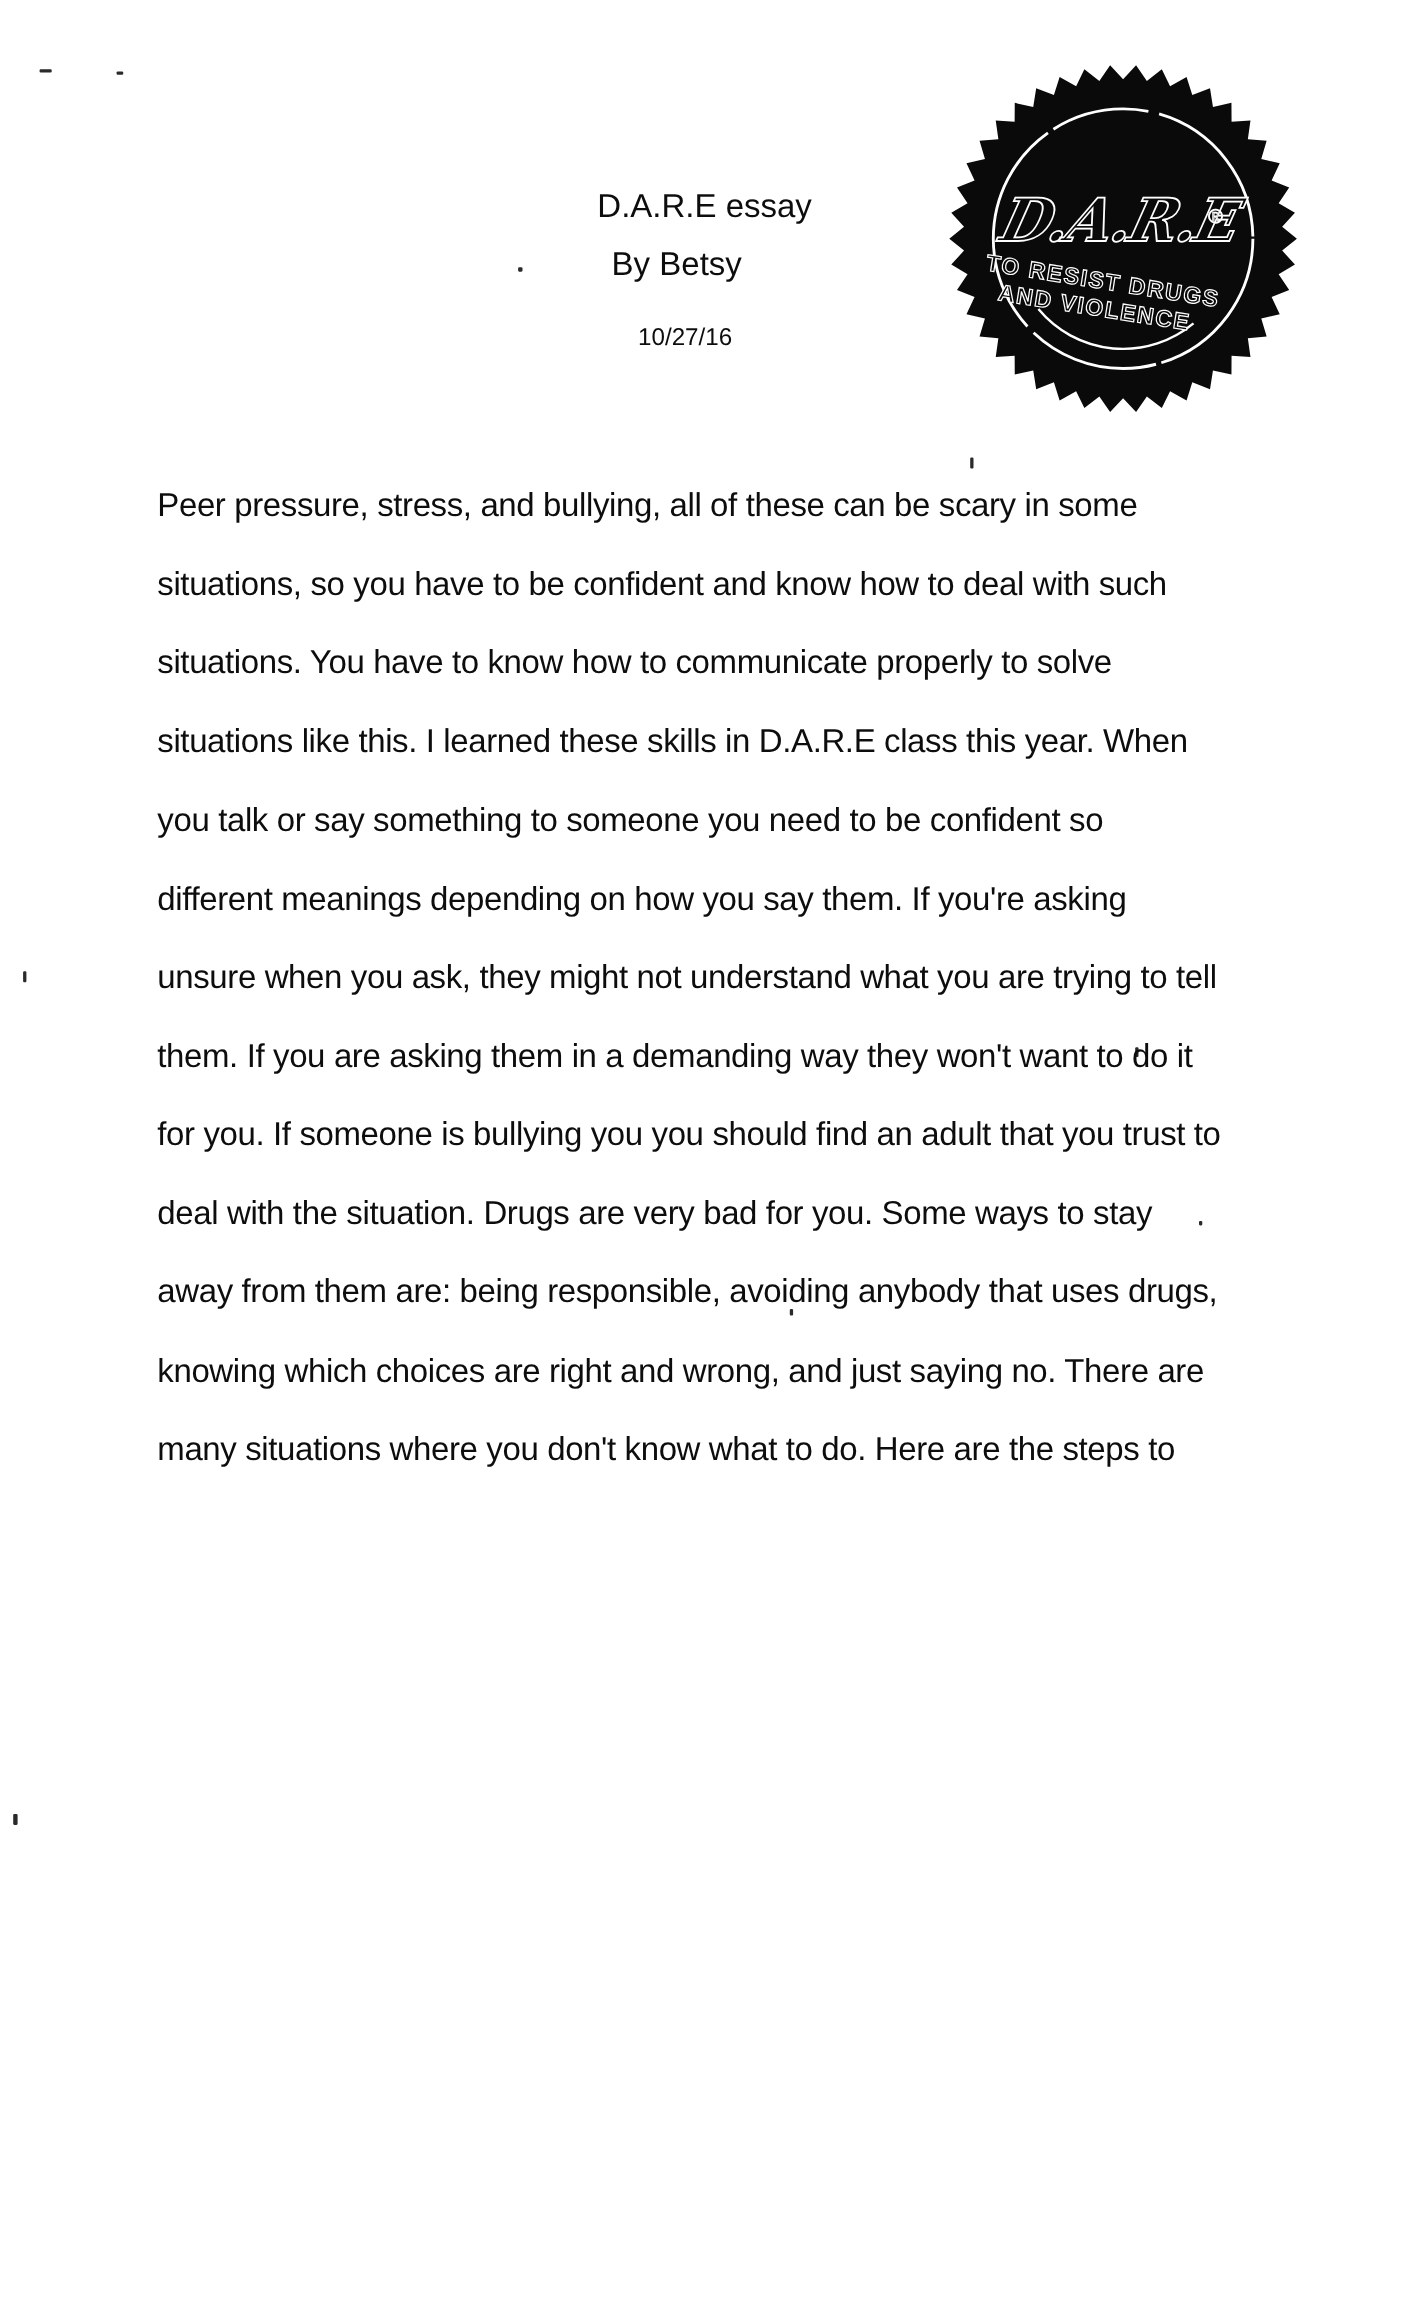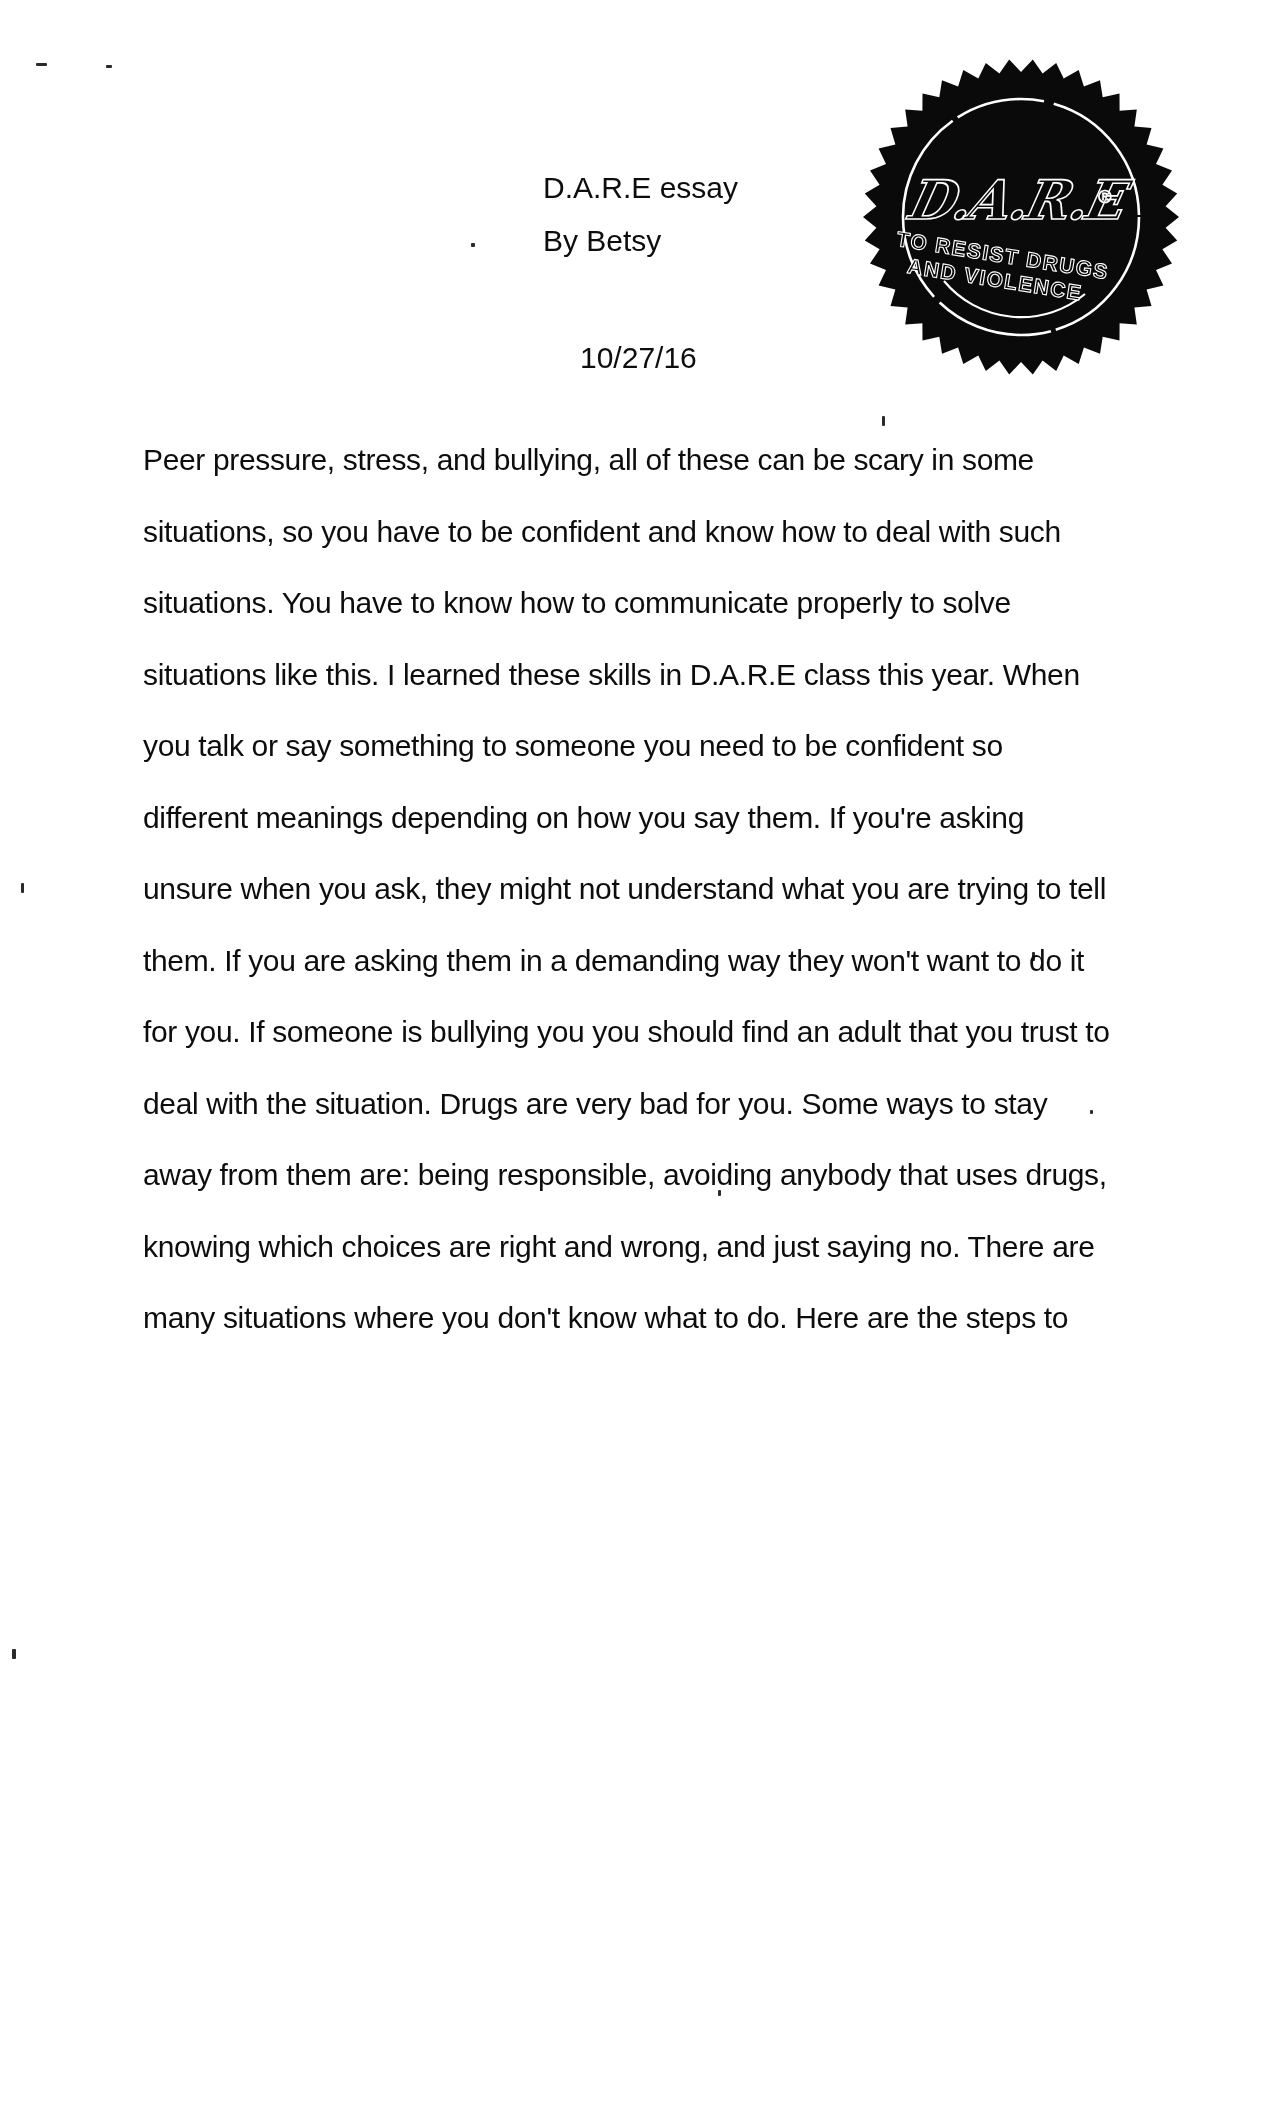--- a/index.html
+++ b/index.html
@@ -7,22 +7,22 @@
     position: relative;
     width: 1280px;
     height: 2108px;
     background: #ffffff;
     overflow: hidden;
     font-family: "Liberation Sans", sans-serif;
     color: #0d0d0d;
   }
   
   .essay-title   { position: absolute; left: 543px; top: 154px; font-size: 30px; white-space: nowrap; margin-top: 17px; }
-  .essay-byline  { position: absolute; left: 543px; top: 224px; font-size: 30px; white-space: nowrap; }
-  .essay-date    { position: absolute; left: 580px; top: 294px; font-size: 30px; white-space: nowrap; margin-top: 47px; }
+  .essay-byline  { position: absolute; left: 556px; top: 224px; font-size: 30px; white-space: nowrap; }
+  .essay-date    { position: absolute; left: 580px; top: 294px; font-size: 22px; white-space: nowrap; }
 
   
   .essay-body {
     position: absolute;
     left: 143px;
     top: 424px;
     width: 1060px;
     font-size: 30px;
     letter-spacing: -0.35px;
   }

